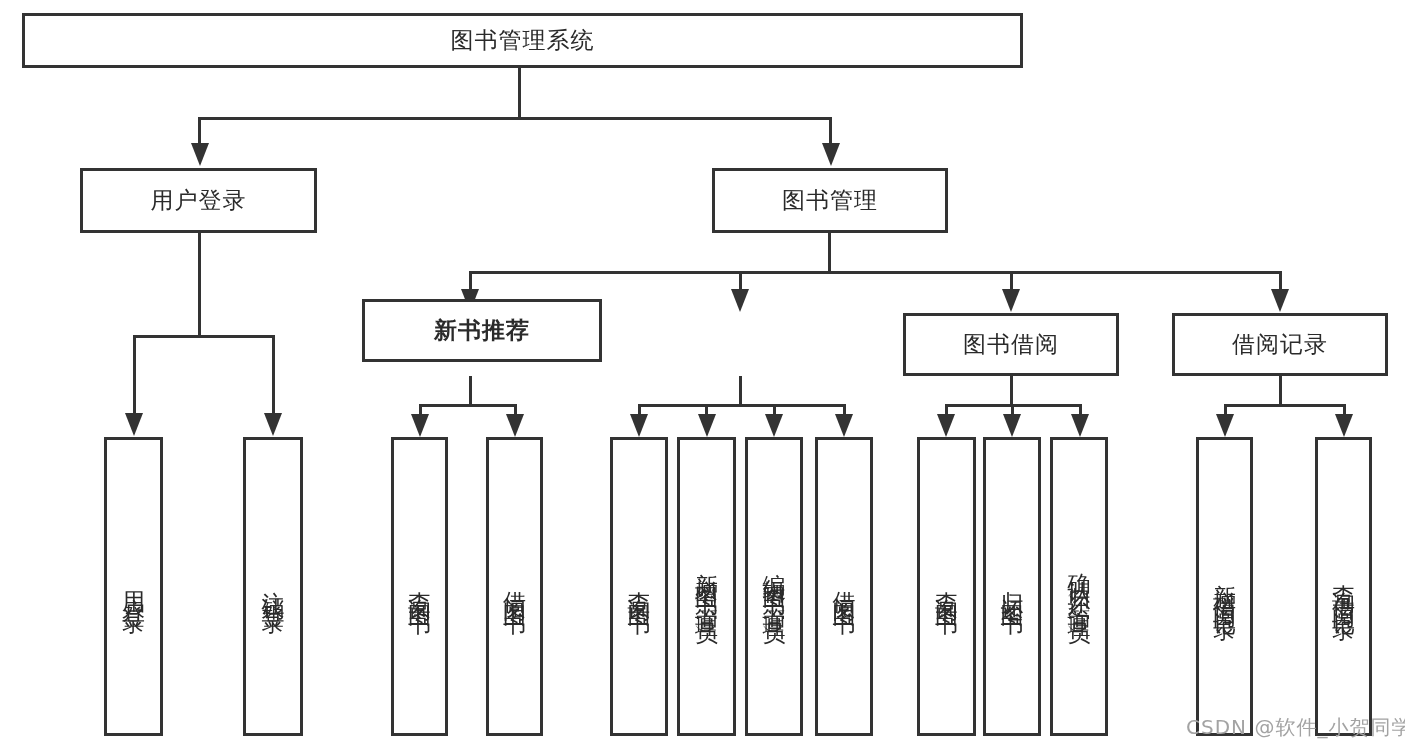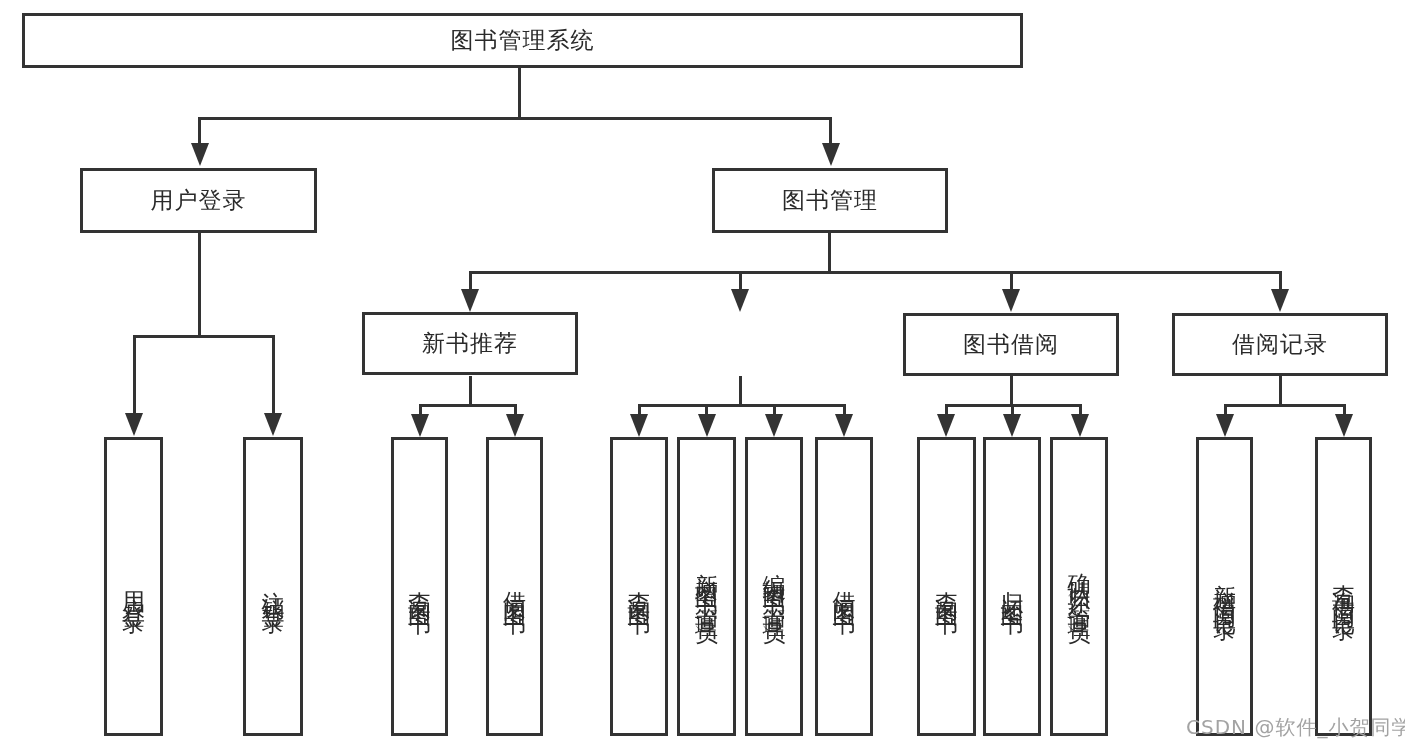--- a/index.html
+++ b/index.html
@@ -81,21 +81,21 @@
   <div class="hl" style="left:469px;top:271px;width:813px;"></div>
   <div class="vl" style="left:469px;top:271px;height:20px;"></div>
   <div class="arrow" style="left:461px;top:289px;"></div>
   <div class="vl" style="left:739px;top:271px;height:20px;"></div>
   <div class="arrow" style="left:731px;top:289px;"></div>
   <div class="vl" style="left:1010px;top:271px;height:20px;"></div>
   <div class="arrow" style="left:1002px;top:289px;"></div>
   <div class="vl" style="left:1279px;top:271px;height:20px;"></div>
   <div class="arrow" style="left:1271px;top:289px;"></div>
 
-  <div class="node" style="left:362px;top:312px;width:216px;height:63px;">新书推荐</div>
+  <div class="node" style="left:362px;top:299px;width:240px;height:63px;font-weight:bold;">新书推荐</div>
   <div class="node" style="left:903px;top:313px;width:216px;height:63px;">图书借阅</div>
   <div class="node" style="left:1172px;top:313px;width:216px;height:63px;">借阅记录</div>
 
   <div class="vl" style="left:469px;top:376px;height:31px;"></div>
   <div class="hl" style="left:419px;top:404px;width:98px;"></div>
   <div class="vl" style="left:419px;top:404px;height:13px;"></div>
   <div class="arrow" style="left:411px;top:414px;"></div>
   <div class="vl" style="left:514px;top:404px;height:13px;"></div>
   <div class="arrow" style="left:506px;top:414px;"></div>
 

